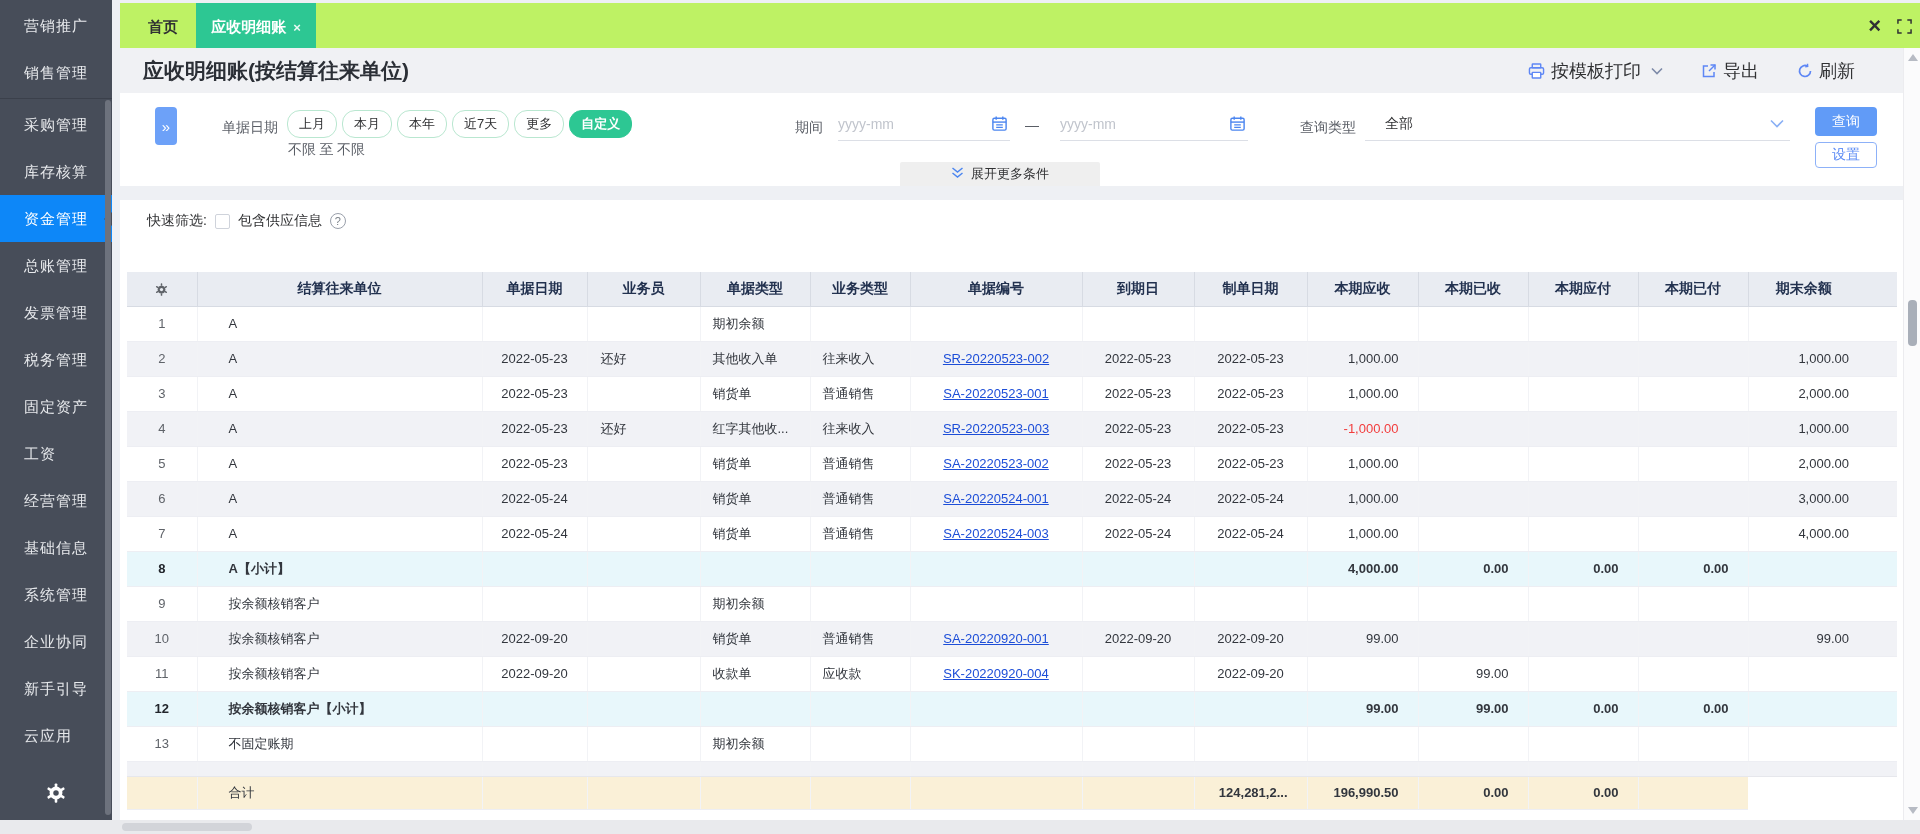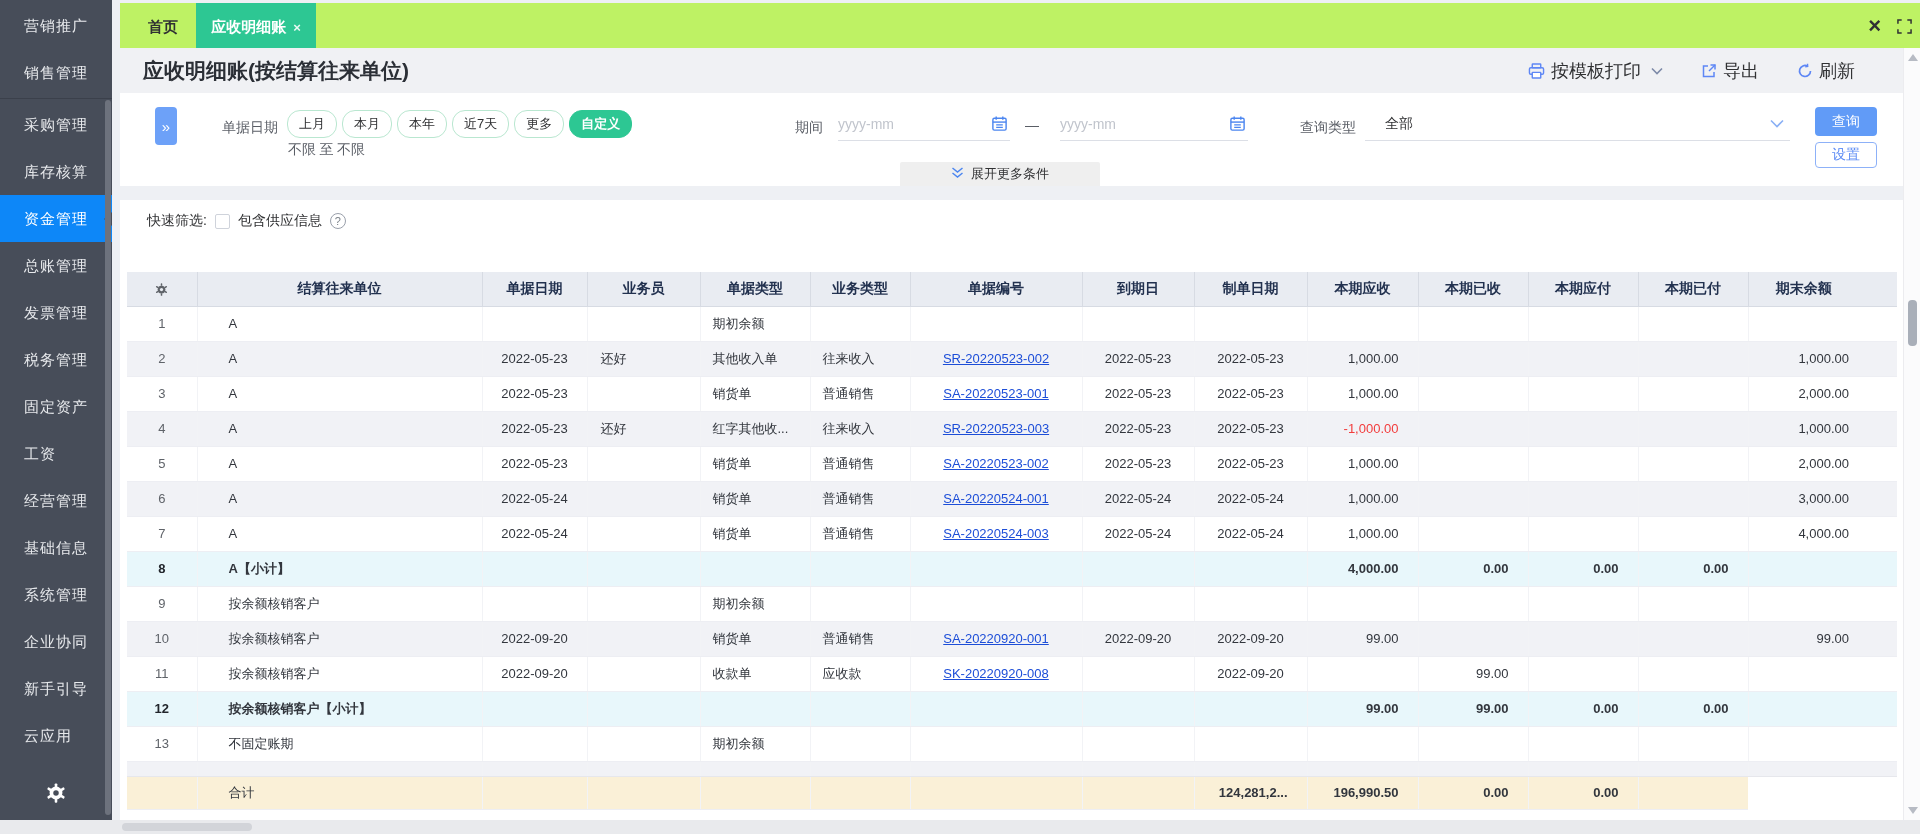--- a/index.html
+++ b/index.html
@@ -522,21 +522,21 @@
               <td class="money"></td>
               <td class="money balance">99.00</td>
             </tr>
             <tr>
               <td class="rownum">11</td>
               <td class="c-left unit">按余额核销客户</td>
               <td class="c-center">2022-09-20</td>
               <td class="c-left salesman"></td>
               <td class="c-left doctype">收款单</td>
               <td class="c-left biztype">应收款</td>
-              <td class="c-center"><a class="doclink">SK-20220920-008</a></td>
+              <td class="c-center"><a class="doclink">SK-20220920-004</a></td>
               <td class="c-center"></td>
               <td class="c-center">2022-09-20</td>
               <td class="money"></td>
               <td class="money">99.00</td>
               <td class="money"></td>
               <td class="money"></td>
               <td class="money balance"></td>
             </tr>
             <tr class="subtotal">
               <td class="rownum">12</td>

